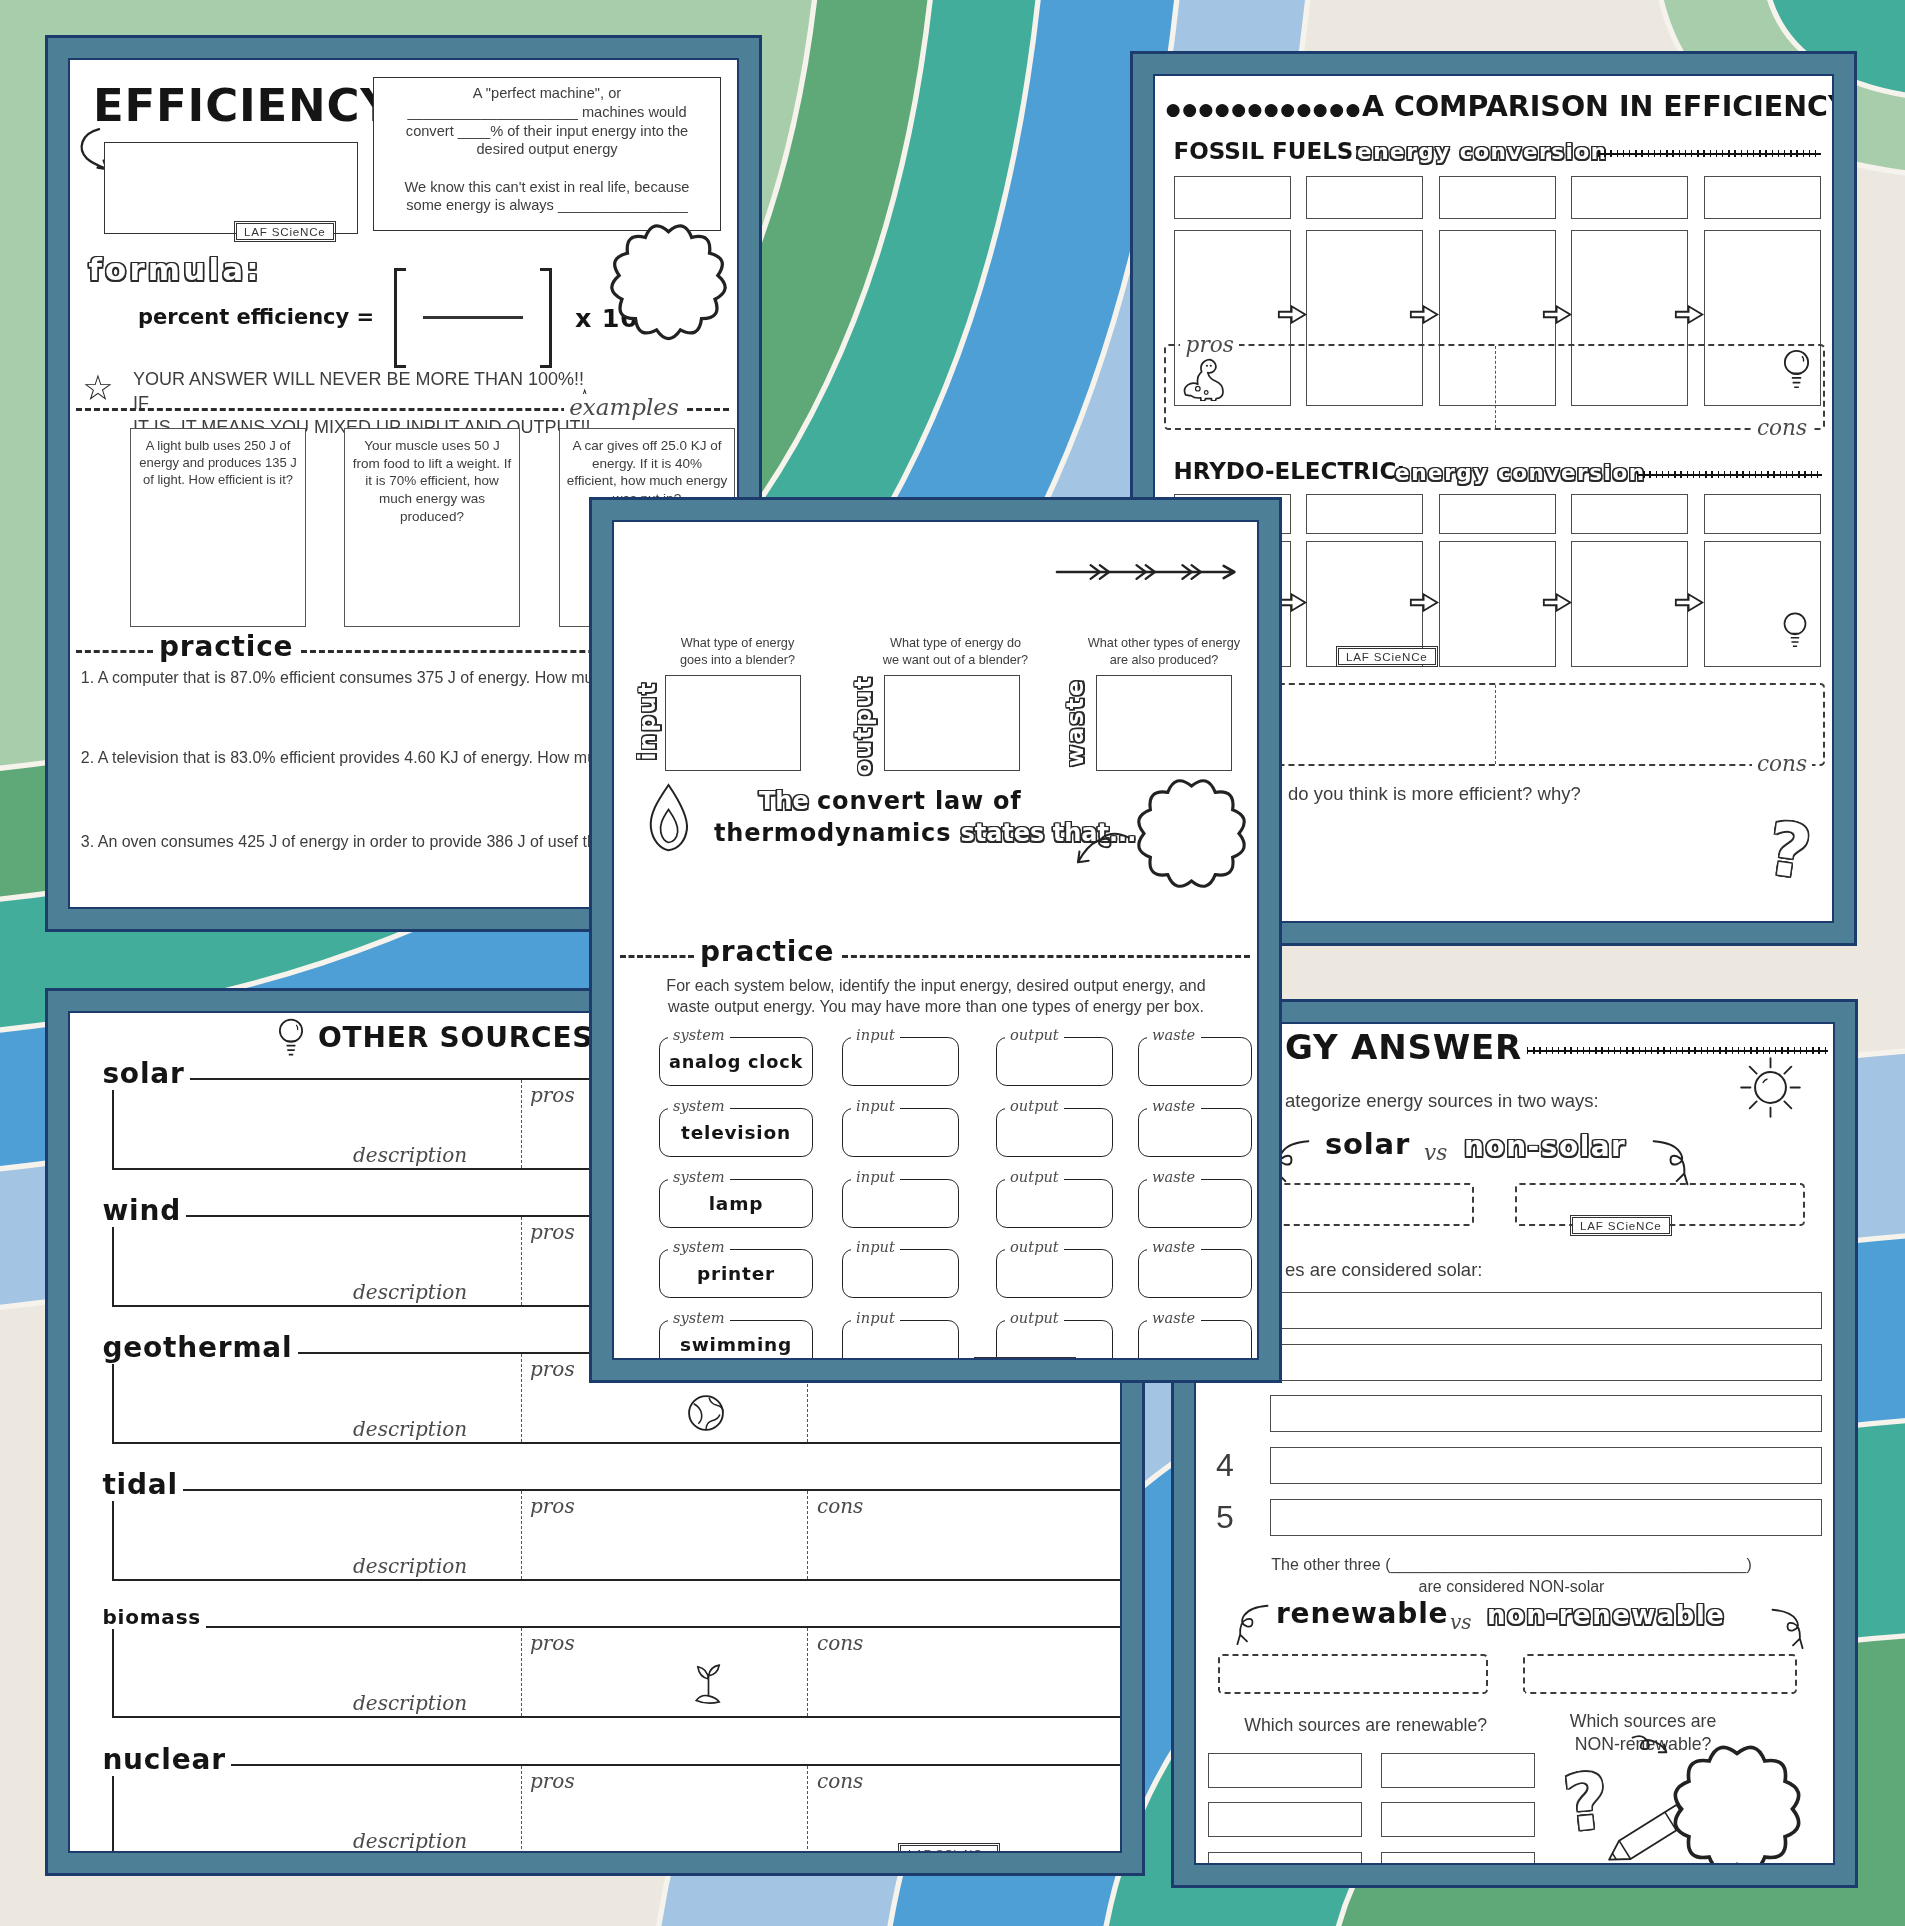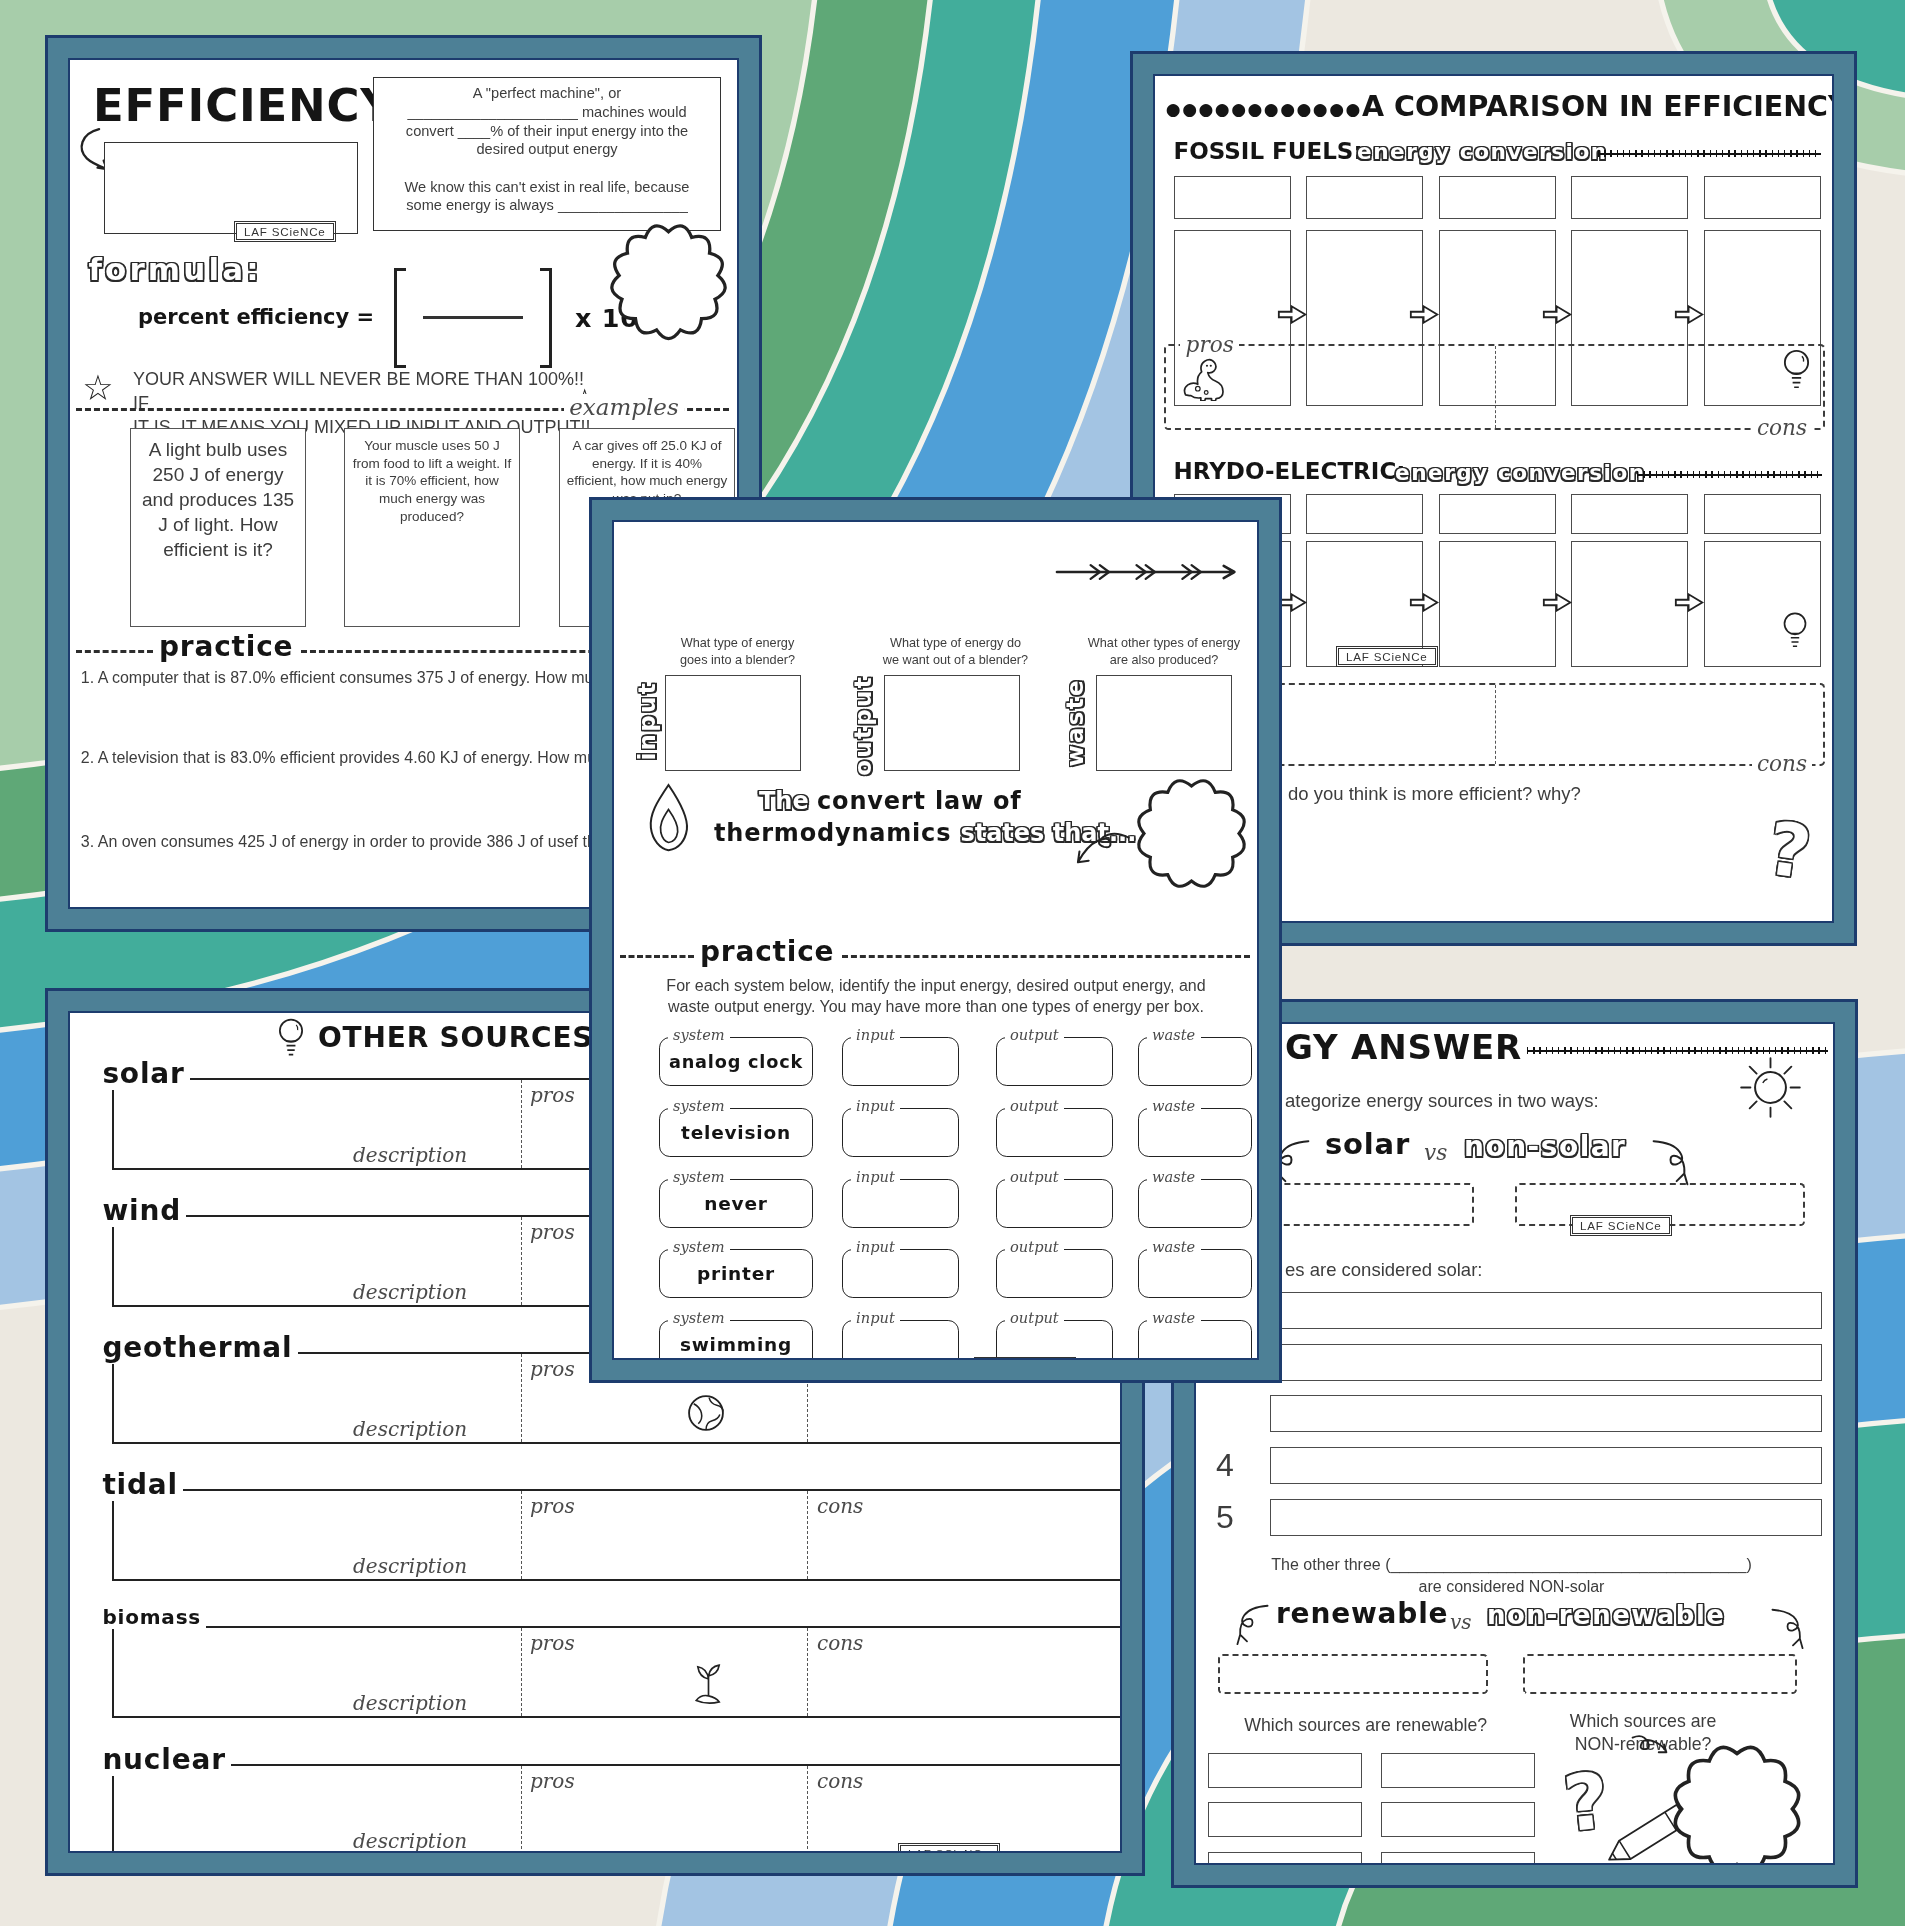--- a/index.html
+++ b/index.html
@@ -80,21 +80,21 @@
     <svg class="abs" style="left:533px;top:154px;" width="131" height="135" viewBox="0 0 100 100">
         <path d="M50.0 12.0 Q62.0 1.3 67.7 16.4 Q83.3 12.5 81.3 28.4 Q96.9 32.2 87.7 45.4 Q99.8 56.0 85.5 63.5 Q91.3 78.5 75.2 78.4 Q73.3 94.4 59.1 86.9 Q50.0 100.2 40.9 86.9 Q26.7 94.4 24.8 78.4 Q8.7 78.5 14.5 63.5 Q0.2 56.0 12.3 45.4 Q3.1 32.2 18.7 28.4 Q16.7 12.5 32.3 16.4 Q38.0 1.3 50.0 12.0 Z" fill="#fff" stroke="#222" stroke-width="2.5"></path>
       </svg>
     <div class="abs star" style="left:12.3px;top:308px;font-size:35px;">☆</div>
     <div class="abs hand pre" style="left:63px;top:308px;width:462px;font-size:18px;">YOUR ANSWER WILL NEVER BE MORE THAN 100%!! IF
 IT IS, IT MEANS YOU MIXED UP INPUT AND OUTPUT!!</div>
     <div class="abs star" style="left:499px;top:322px;font-size:35px;">☆</div>
     <div class="abs dashline" style="left:6.2px;top:348px;width:653px;">
       <span class="tab script" style="right:45px;top:-17px;font-size:23px;">examples</span>
     </div>
-    <div class="abs box hand center" style="left:60px;top:368px;width:176px;height:199px;font-size:19px;padding:7.7px 6.2px;border-color:#555;">A light bulb uses 250 J of energy and produces 135 J of light. How efficient is it?</div>
+    <div class="abs box hand center" style="left:60px;top:368px;width:176px;height:199px;font-size:13px;padding:7.7px 6.2px;border-color:#555;">A light bulb uses 250 J of energy and produces 135 J of light. How efficient is it?</div>
     <div class="abs box hand center" style="left:274px;top:368px;width:176px;height:199px;font-size:13.5px;padding:7.7px 6.2px;border-color:#555;">Your muscle uses 50 J from food to lift a weight. If it is 70% efficient, how much energy was produced?</div>
     <div class="abs box hand center" style="left:489px;top:368px;width:176px;height:199px;font-size:13.5px;padding:7.7px 6.2px;border-color:#555;">A car gives off 25.0 KJ of energy. If it is 40% efficient, how much energy was put in?</div>
     <div class="abs dashline" style="left:6.2px;top:590px;width:77px;"></div>
     <div class="abs ttl" style="left:89px;top:570px;font-size:28px;">practice</div>
     <div class="abs dashline" style="left:231px;top:590px;width:428px;"></div>
     <div class="abs hand pre nowrap" style="left:10.8px;top:607px;font-size:16px;">1. A computer that is 87.0% efficient consumes 375 J of energy. How muc
 does it provide?</div>
     <div class="abs hand pre nowrap" style="left:10.8px;top:687px;font-size:16px;">2. A television that is 83.0% efficient provides 4.60 KJ of energy. How mu
 consume?</div>
     <div class="abs hand pre nowrap" style="left:10.8px;top:771px;font-size:16px;">3. An oven consumes 425 J of energy in order to provide 386 J of usef
@@ -423,21 +423,21 @@
     </div>
     <div class="abs rbox" style="left:382px;top:586px;width:117px;height:49px;">
       <span class="tab script" style="left:7.7px;top:-11.6px;font-size:14.6px;">output</span>
     </div>
     <div class="abs rbox" style="left:524px;top:586px;width:114px;height:49px;">
       <span class="tab script" style="left:7.7px;top:-11.6px;font-size:14.6px;">waste</span>
     </div>
 
     <div class="abs rbox" style="left:45px;top:657px;width:154px;height:49px;">
       <span class="tab script" style="left:7.7px;top:-11.6px;font-size:14.6px;">system</span>
-      <div class="ttl center" style="font-size:18.5px;margin-top:13px;">never</div>
+      <div class="ttl center" style="font-size:18.5px;margin-top:13px;">lamp</div>
     </div>
     <div class="abs rbox" style="left:228px;top:657px;width:117px;height:49px;">
       <span class="tab script" style="left:7.7px;top:-11.6px;font-size:14.6px;">input</span>
     </div>
     <div class="abs rbox" style="left:382px;top:657px;width:117px;height:49px;">
       <span class="tab script" style="left:7.7px;top:-11.6px;font-size:14.6px;">output</span>
     </div>
     <div class="abs rbox" style="left:524px;top:657px;width:114px;height:49px;">
       <span class="tab script" style="left:7.7px;top:-11.6px;font-size:14.6px;">waste</span>
     </div>

